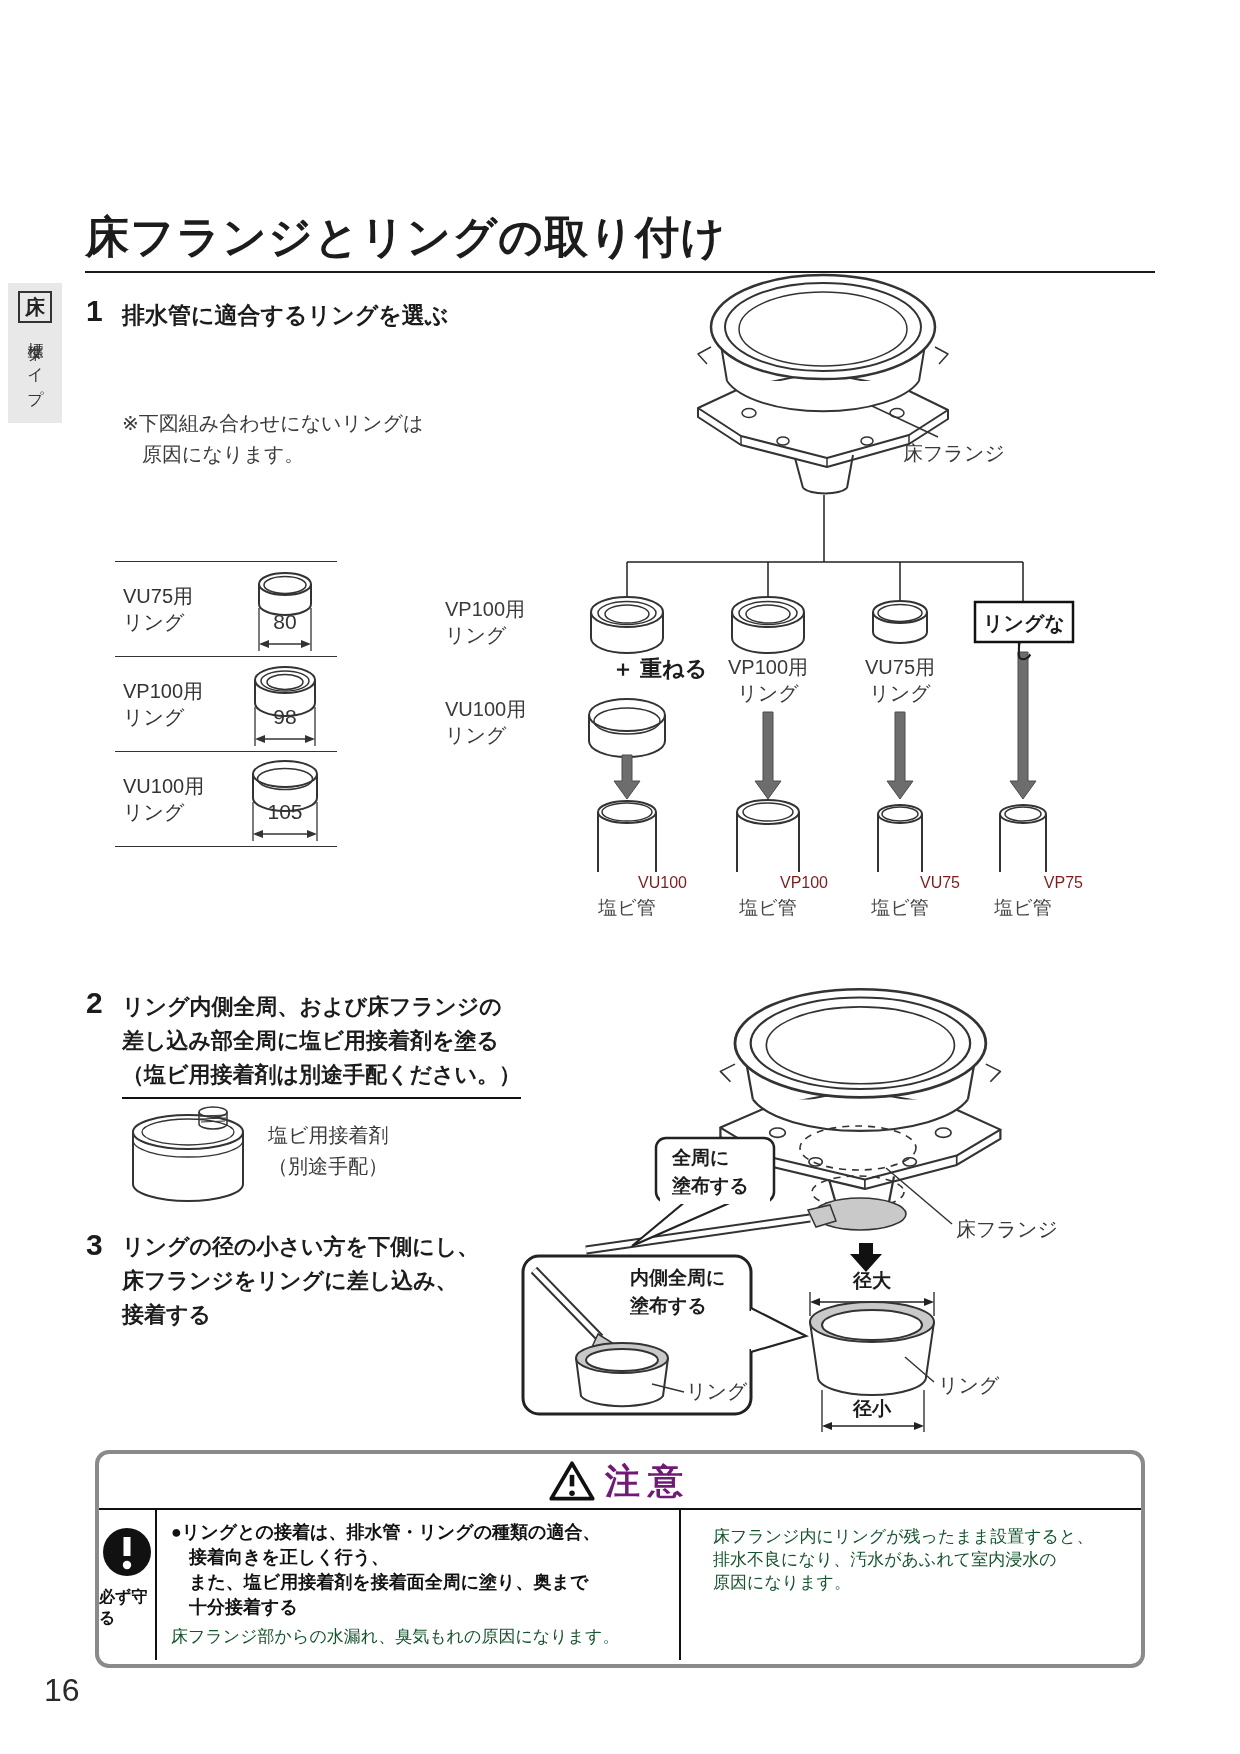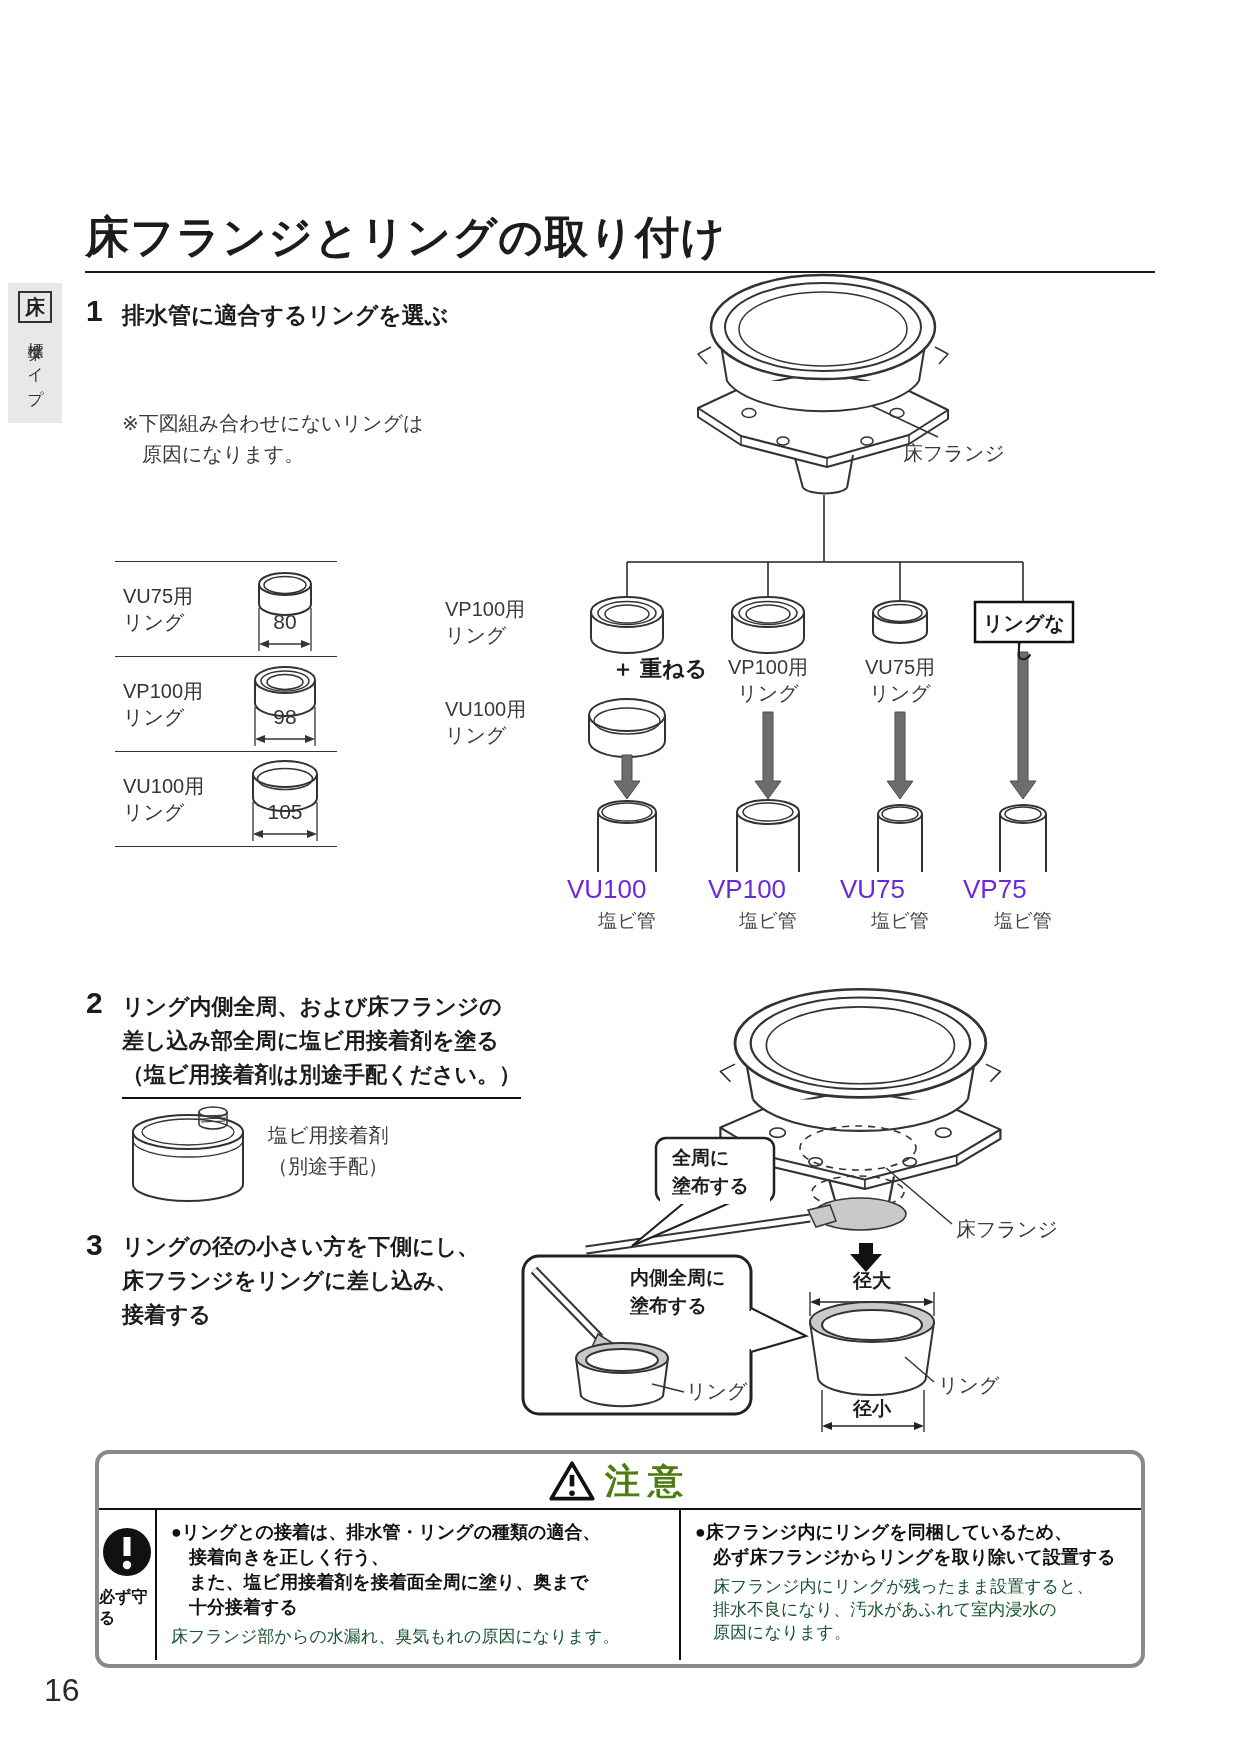--- a/index.html
+++ b/index.html
@@ -26,28 +26,28 @@
   .rtable{width:222px;border-bottom:1.5px solid #333;}
   .rt-row{display:flex;align-items:center;height:94px;border-top:1.5px solid #333;}
   .rt-label{flex:1;font-size:20px;line-height:26px;color:#333;padding-left:8px;}
   .rt-icon{width:104px;height:90px;position:relative;}
   .rt-size{position:absolute;left:0;width:104px;top:46px;text-align:center;font-size:21px;color:#333;}
   
   .dlab{font-size:20px;line-height:26px;color:#3a3a3a;}
   .dlab-c{text-align:center;}
   .stack{font-size:22px;font-weight:bold;color:#1c1c1c;}
   .noring{font-size:20px;font-weight:600;color:#1c1c1c;text-align:center;}
-  .pipename{font-size:26px;color:#6d28d9;text-align:left;}
+  .pipename{font-size:16px;color:#7f1d1d;text-align:right;}
   .pipesub{font-size:19px;color:#444;text-align:center;margin-top:3px;}
   .bub{font-size:19px;font-weight:700;line-height:28px;color:#1c1c1c;}
   .dim{font-size:19px;font-weight:600;color:#1c1c1c;text-align:center;}
   
   .caution{border:4px solid #8a8a8a;border-radius:14px;background:#fff;box-sizing:border-box;}
   .c-head{height:54px;display:flex;align-items:center;justify-content:center;gap:10px;border-bottom:2px solid #111;}
-  .c-title{font-size:35px;font-weight:bold;letter-spacing:8px;color:#4d7c0f;}
+  .c-title{font-size:35px;font-weight:bold;letter-spacing:8px;color:#701a75;}
   .c-body{display:flex;height:150px;}
   .c-icon-cell{width:58px;border-right:2px solid #111;display:flex;flex-direction:column;align-items:center;padding-top:16px;box-sizing:border-box;}
   .c-must{font-size:16px;font-weight:bold;margin-top:9px;color:#111;}
   .c-col1{width:524px;border-right:2px solid #111;padding:10px 8px 0 14px;box-sizing:border-box;}
   .c-col2{flex:1;padding:10px 8px 0 14px;box-sizing:border-box;}
   .c-bold{font-size:18px;font-weight:bold;line-height:25px;color:#111;padding-left:18px;text-indent:-18px;}
   .c-note{font-size:17px;line-height:23px;color:#14532d;margin-top:5px;}
   .c-note-ind{margin-left:18px;}
   .pageno{font-size:32px;color:#2a2a2a;}
 </style>
@@ -379,22 +379,20 @@
         <div class="c-must">必ず守る</div>
       </div>
       <div class="c-col1">
         <div class="c-bold ml">●リングとの接着は、排水管・リングの種類の適合、
 接着向きを正しく行う、
 また、塩ビ用接着剤を接着面全周に塗り、奥まで
 十分接着する</div>
         <div class="c-note ml">床フランジ部からの水漏れ、臭気もれの原因になります。</div>
       </div>
       <div class="c-col2">
-        <div class="c-bold ml">●床フランジ内にリングを同梱しているため、
-必ず床フランジからリングを取り除いて設置する</div>
         <div class="c-note c-note-ind ml">床フランジ内にリングが残ったまま設置すると、
 排水不良になり、汚水があふれて室内浸水の
 原因になります。</div>
       </div>
     </div>
   </div>
 
   <div class="abs pageno" style="left:44px;top:1672px;">16</div>
 
 </div>

